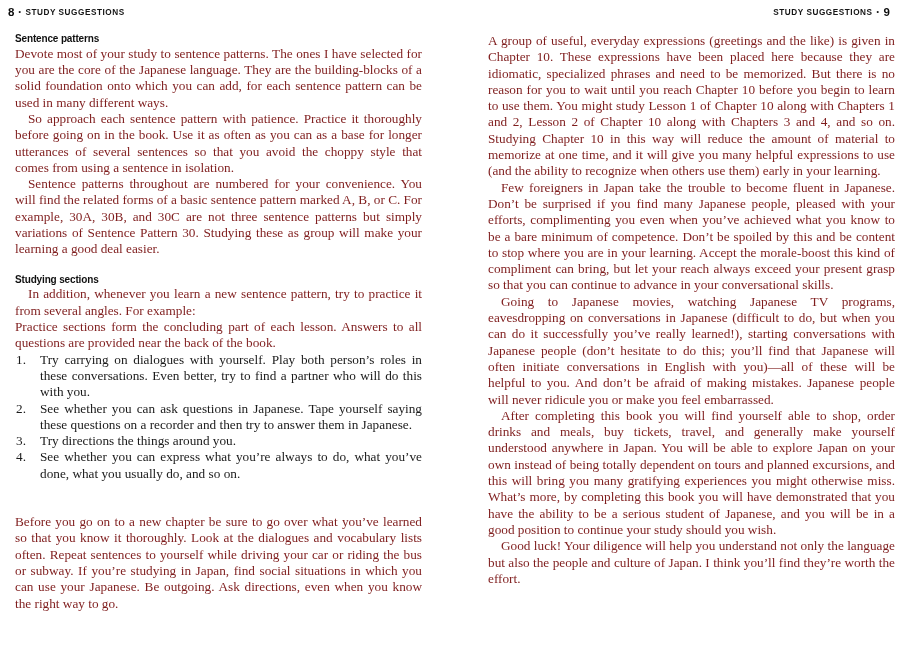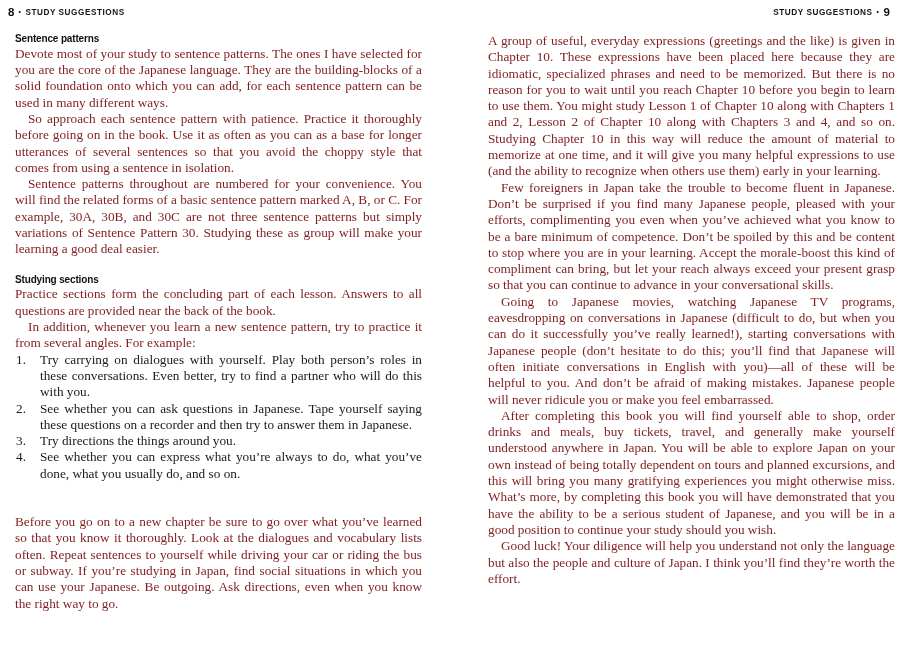--- a/index.html
+++ b/index.html
@@ -151,22 +151,22 @@
         <h2 class="section-heading">Sentence patterns</h2>
         <p class="body">Devote most of your study to sentence patterns. The ones I have selected for you are the core of the Japanese language. They are the building-blocks of a solid foundation onto which you can add, for each sentence pattern can be used in many different ways.</p>
         <p class="body indent">So approach each sentence pattern with patience. Practice it thoroughly before going on in the book. Use it as often as you can as a base for longer utterances of several sentences so that you avoid the choppy style that comes from using a sentence in isolation.</p>
         <p class="body indent">Sentence patterns throughout are numbered for your convenience. You will find the related forms of a basic sentence pattern marked A, B, or C. For example, 30A, 30B, and 30C are not three sentence patterns but simply variations of Sentence Pattern 30. Studying these as group will make your learning a good deal easier.</p>
       </section>
 
       <div class="section-gap"></div>
 
       <section>
         <h2 class="section-heading">Studying sections</h2>
+        <p class="body indent">In addition, whenever you learn a new sentence pattern, try to practice it from several angles. For example:</p>
         <p class="body">Practice sections form the concluding part of each lesson. Answers to all questions are provided near the back of the book.</p>
-        <p class="body indent">In addition, whenever you learn a new sentence pattern, try to practice it from several angles. For example:</p>
 
         <ol class="practice-list">
           <li>
             <span class="num">1.</span>
             <span>Try carrying on dialogues with yourself. Play both person’s roles in these conversations. Even better, try to find a partner who will do this with you.</span>
           </li>
           <li>
             <span class="num">2.</span>
             <span>See whether you can ask questions in Japanese. Tape yourself saying these questions on a recorder and then  try to answer them in Japanese.</span>
           </li>

